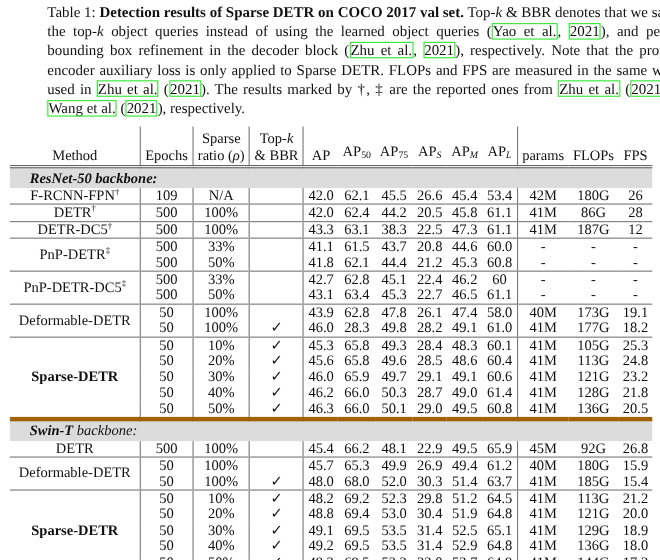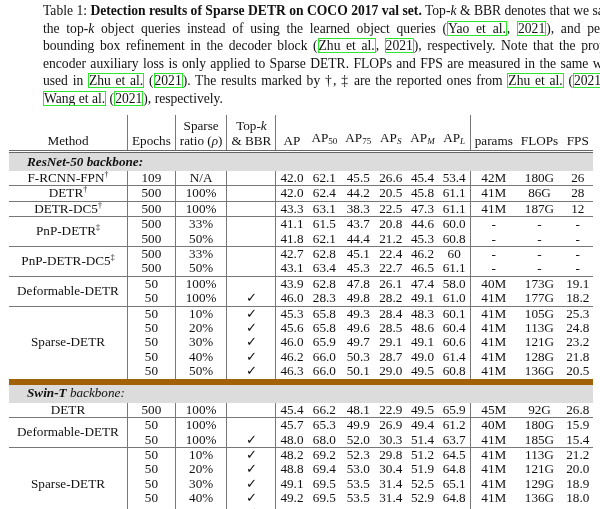--- a/index.html
+++ b/index.html
@@ -23,24 +23,24 @@
   thead th { font-weight: normal; vertical-align: bottom; height: 33px; padding-bottom: 2px; }
   thead tr { border-bottom: 3px double #666; }
   .vl { border-left: 1px solid #777; }
   .sect td {
     background: #dcdcdc; text-align: left; font-weight: bold; font-style: italic;
     height: 18px; padding-left: 18px;
   }
   .sect .light { font-weight: normal; }
   tbody tr.grp-start td { border-top: 1px solid #777; }
   .method { font-size: 13.2px; }
-  .bold { font-weight: normal; }
+  .bold { font-weight: bold; }
   sub { font-size: 9px; vertical-align: -2px; }
   sup { font-size: 8px; vertical-align: 5px; line-height: 0; }
-  .sectrow-top td { border-top: 6px solid #a16207; }
+  .sectrow-top td { border-top: 4px solid #a16207; }
 </style>
 </head>
 <body>
 
 <div class="caption">
   <span>Table 1:</span>
   <b>Detection results of Sparse DETR on COCO 2017 val set.</b><span> Top-</span><i>k</i><span> &amp; BBR denotes that we sample the top-</span><i>k</i><span> object queries instead of using the learned object queries (</span><a class="cite">Yao et al.</a><span>, </span><a class="cite">2021</a><span>), and perform bounding box refinement in the decoder block  (</span><a class="cite">Zhu et al.</a><span>, </span><a class="cite">2021</a><span>), respectively. Note that the proposed encoder auxiliary loss is only applied to Sparse DETR. FLOPs and FPS are measured in the same way as used in </span><a class="cite">Zhu et al.</a><span> (</span><a class="cite">2021</a><span>). The results marked by †, ‡ are the reported ones from </span><a class="cite">Zhu et al.</a><span> (</span><a class="cite">2021</a><span>) and </span><a class="cite">Wang et al.</a><span> (</span><a class="cite">2021</a><span>), respectively.</span>
 </div>
 
 <table>

